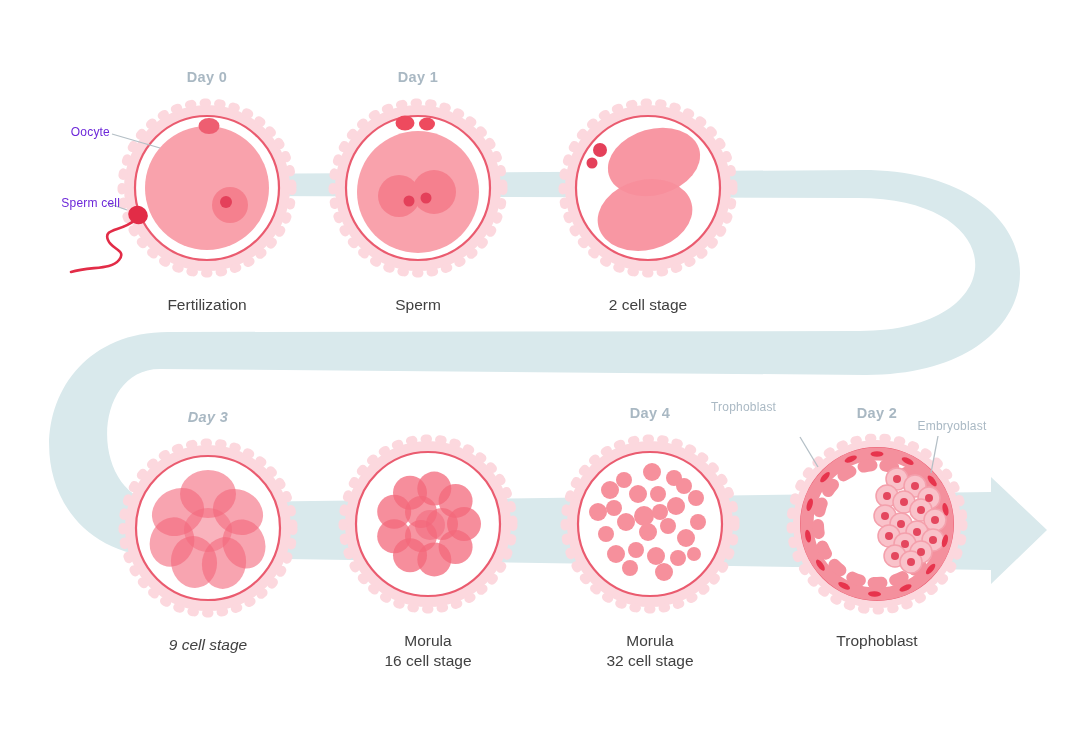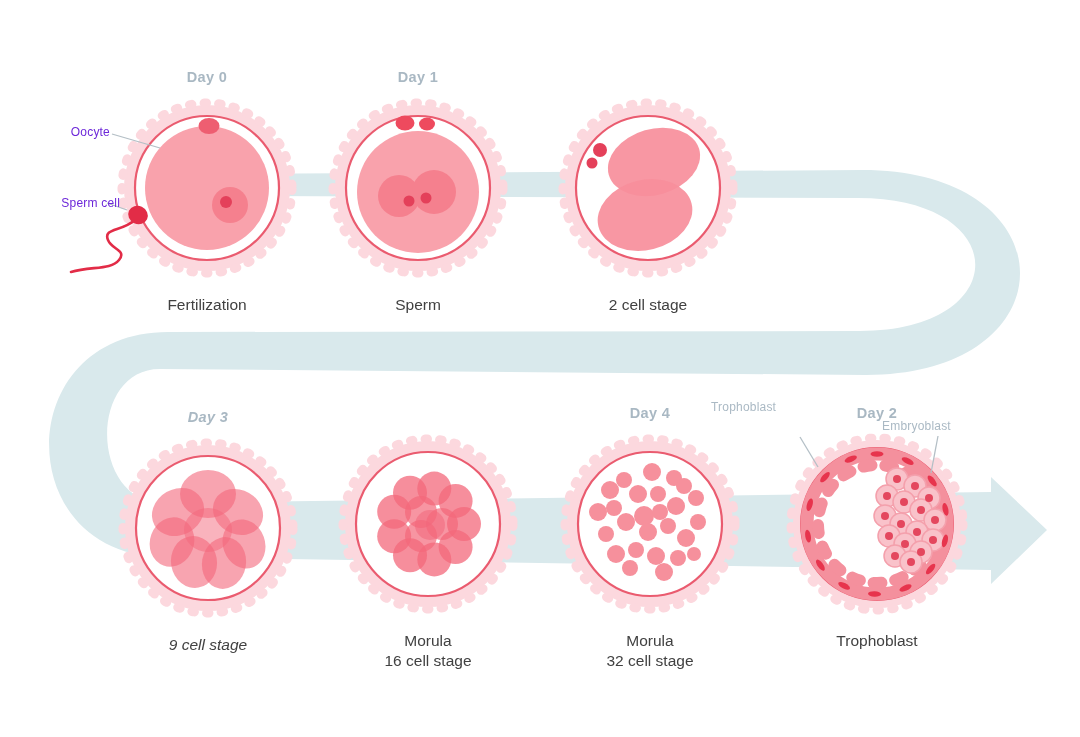--- a/index.html
+++ b/index.html
@@ -274,15 +274,15 @@
       <line x1="112" y1="134" x2="160" y2="148"></line>
       <line x1="107" y1="203" x2="127" y2="210"></line>
       <line x1="800" y1="437" x2="818" y2="467"></line>
       <line x1="938" y1="436" x2="931" y2="473"></line>
     </g>
   </svg>
 
   <div class="annot" style="left:40px;top:125px;width:70px;text-align:right;">Oocyte</div>
   <div class="annot" style="left:40px;top:196px;width:80px;text-align:right;">Sperm cell</div>
   <div class="annot light" style="left:711px;top:400px;width:140px;">Trophoblast</div>
-  <div class="annot light" style="left:882px;top:419px;width:140px;">Embryoblast</div>
+  <div class="annot light" style="left:882px;top:419px;width:140px;text-align:center;">Embryoblast</div>
 
 </div>
 
 </body></html>

